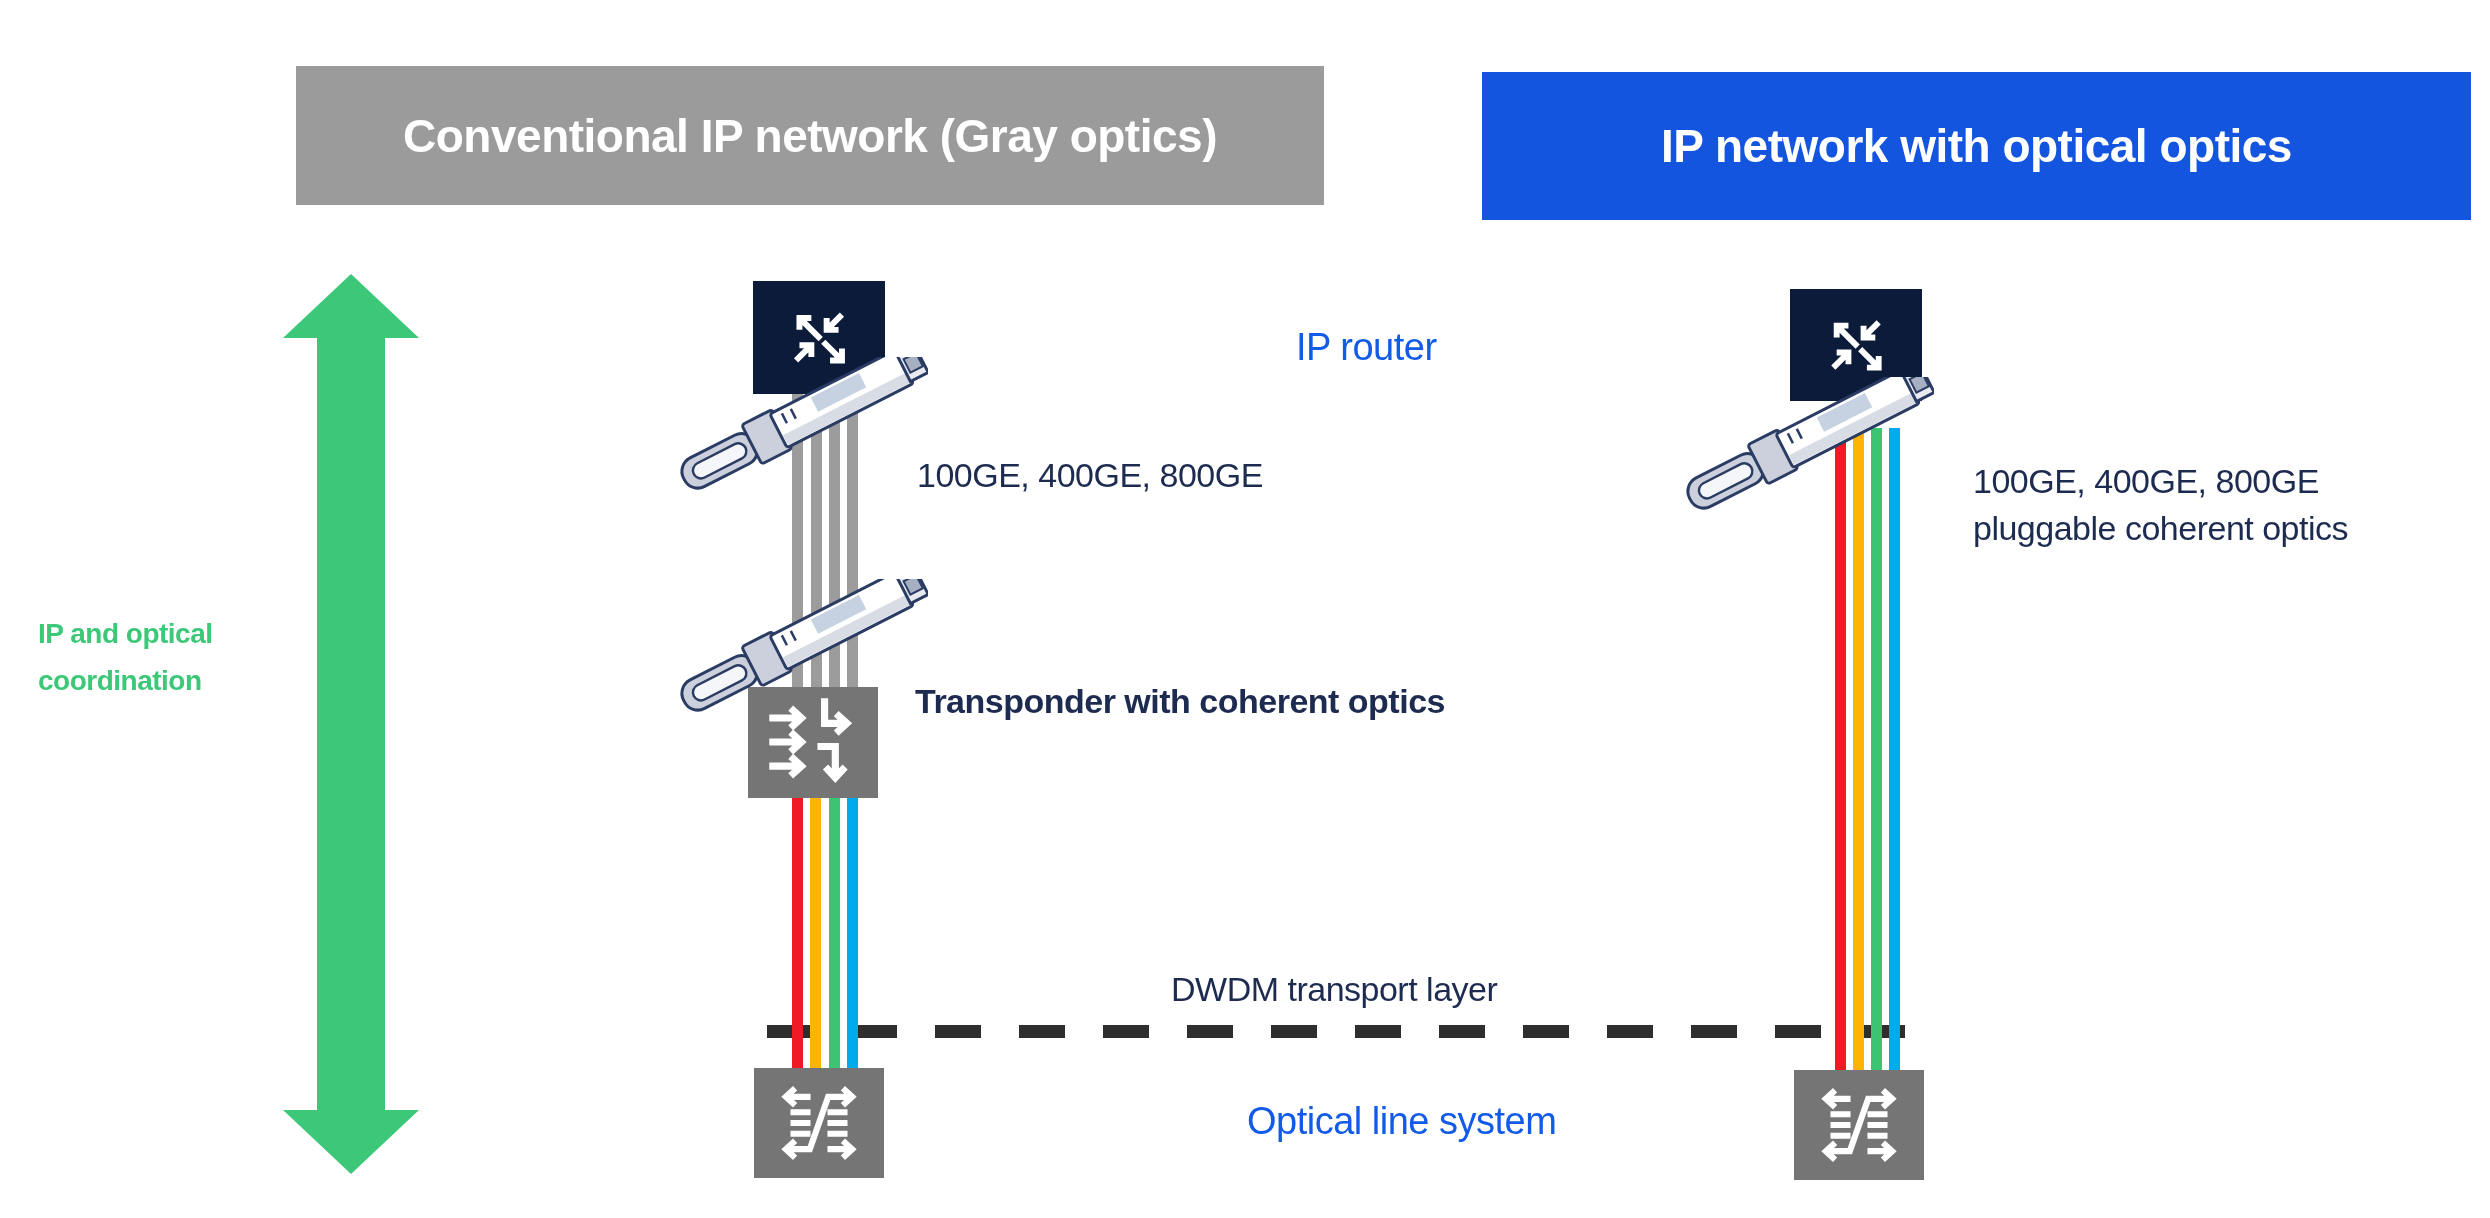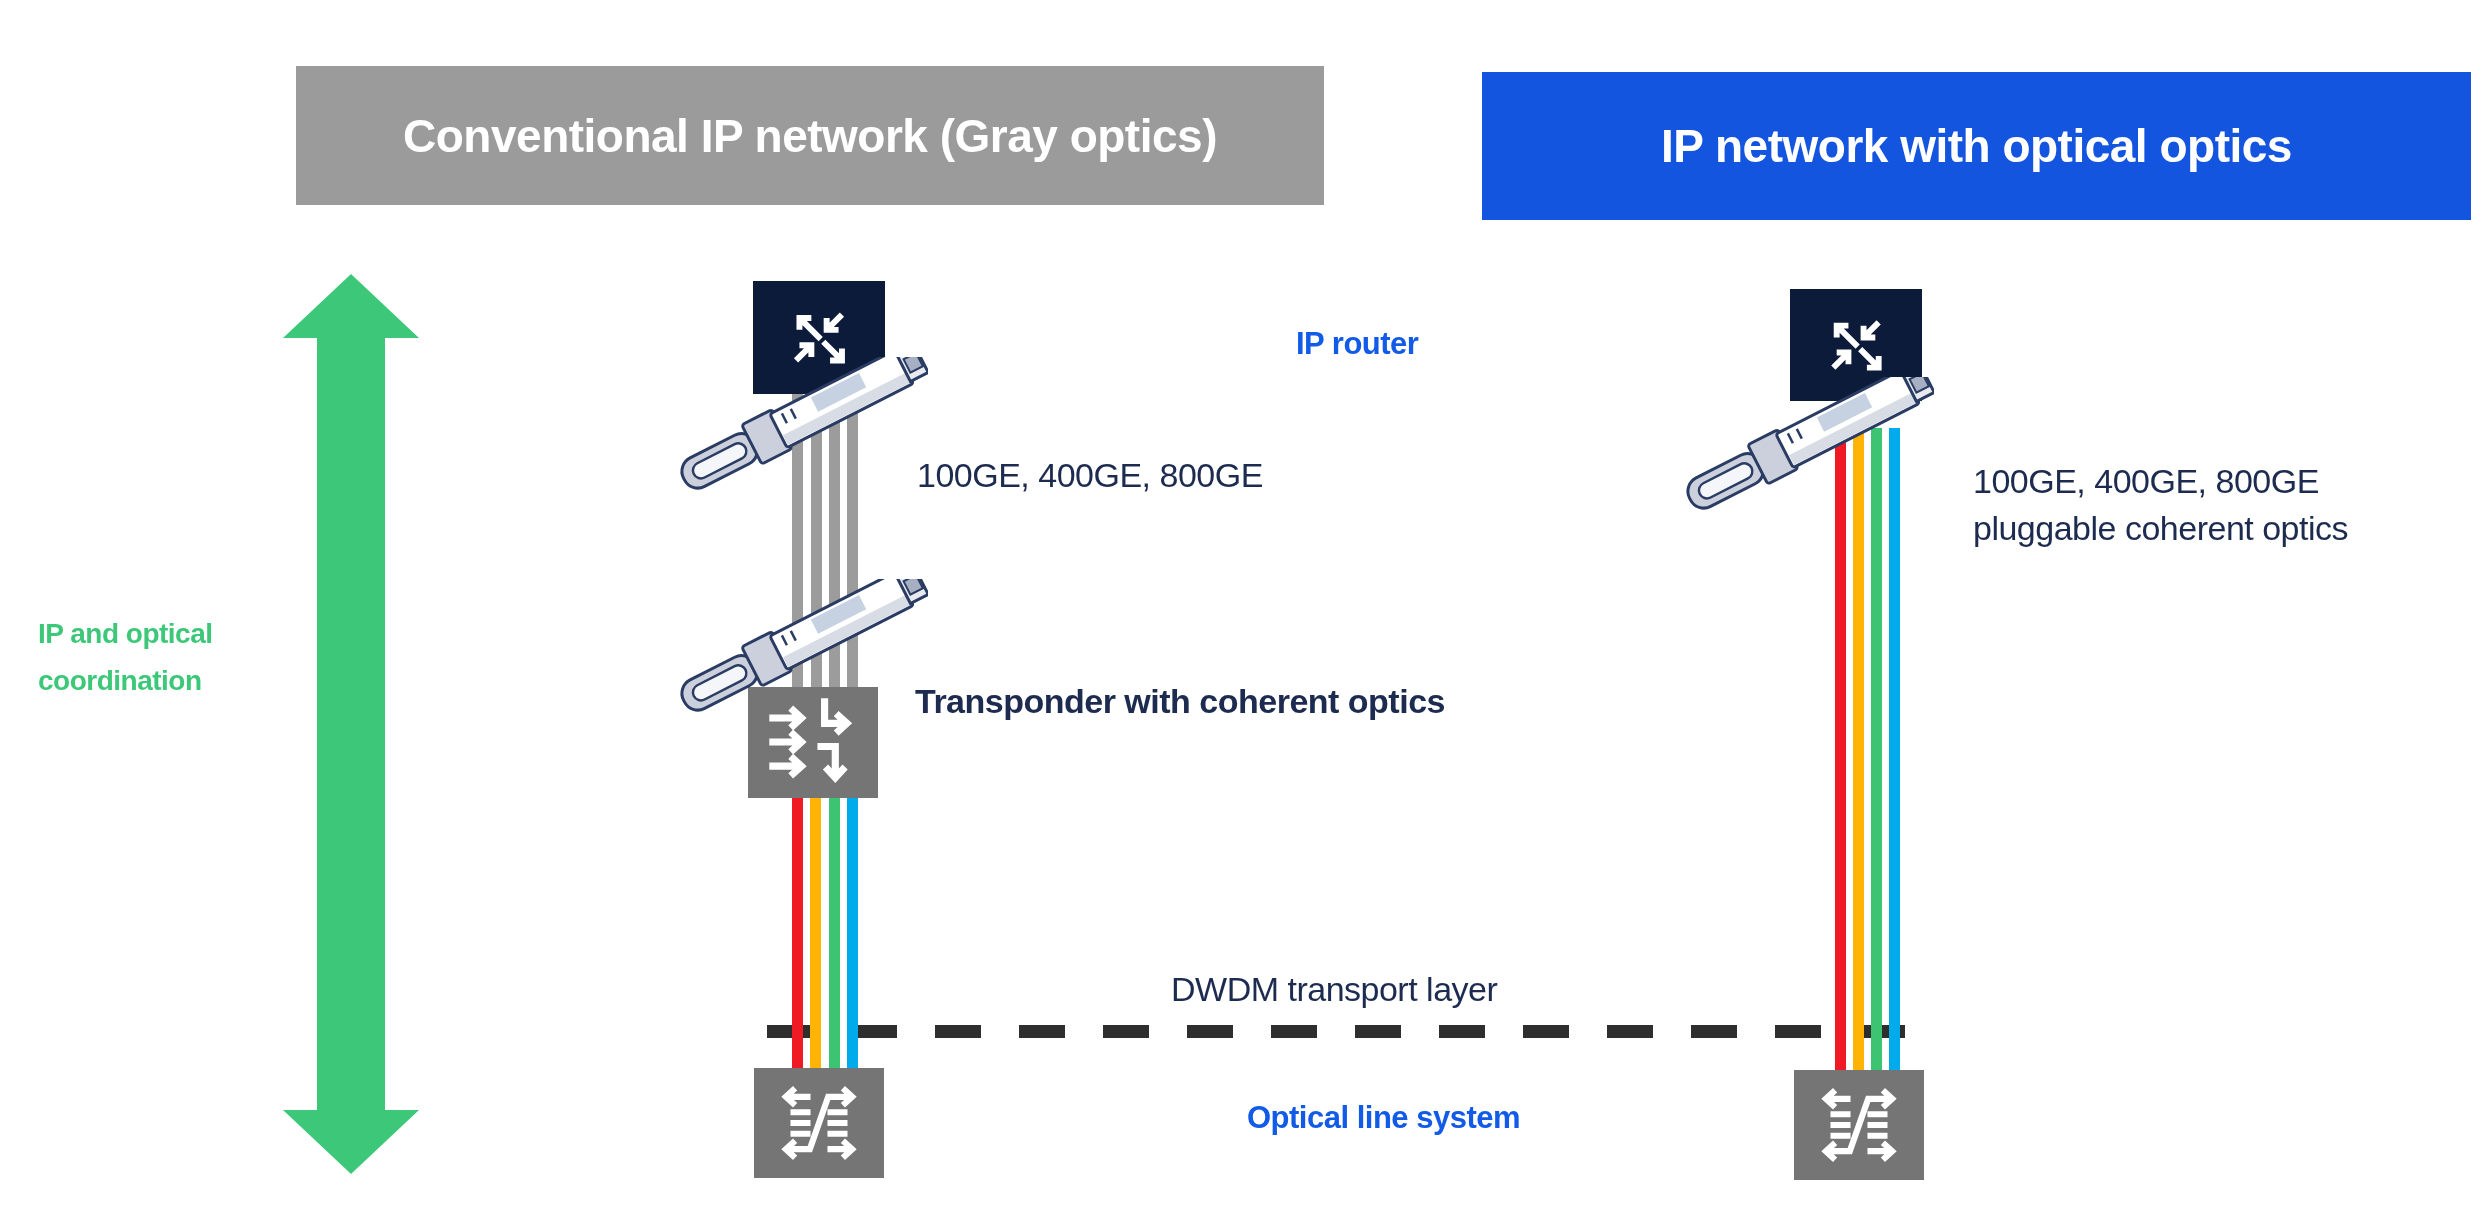--- a/index.html
+++ b/index.html
@@ -17,21 +17,21 @@
 
   
   .banner{display:flex;align-items:center;justify-content:center;
     color:#fff;font-weight:bold;font-size:46px;letter-spacing:-0.5px;z-index:5;}
   .banner.gray{left:259px;top:66px;width:1028px;height:139px;background:var(--banner-gray);margin-left:37px;}
   .banner.blue{left:1482px;top:72px;width:989px;height:148px;background:var(--banner-blue);}
 
   
   .lbl{z-index:6;letter-spacing:-0.5px;white-space:nowrap;}
   .lbl.navy{color:var(--text-navy);font-size:34px;line-height:47px;}
-  .lbl.blue{color:var(--accent-blue);font-size:31px;font-weight:bold;}
+  .lbl.blue{color:var(--accent-blue);font-size:38px;font-weight:normal;}
   .lbl.green{color:var(--green);font-size:28px;font-weight:bold;line-height:47px;}
   .lbl span{display:block;}
 
   
   .navybox{background:var(--navy);z-index:3;}
   .graybox{background:var(--box-gray);z-index:3;display:flex;align-items:center;justify-content:center;}
   .navybox svg,.graybox svg{width:100%;height:100%;}
 
   
   .vline{width:11px;z-index:2;}

